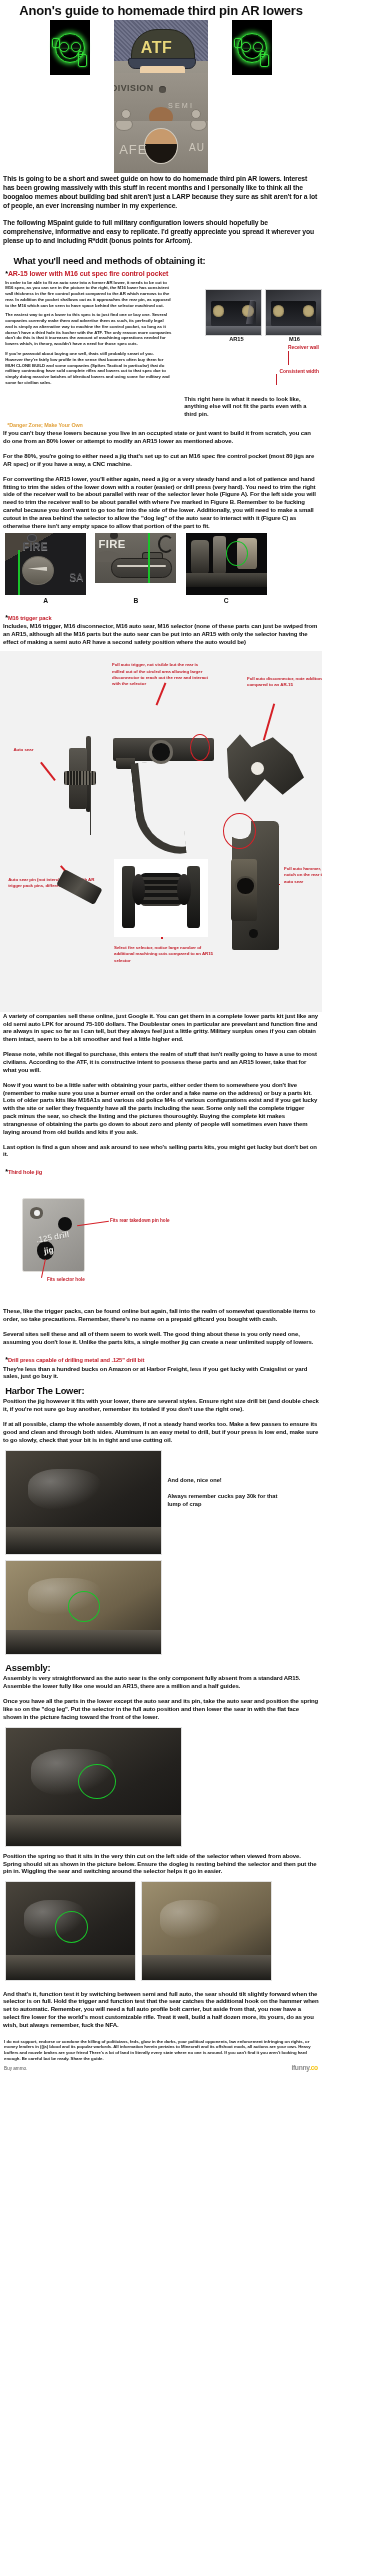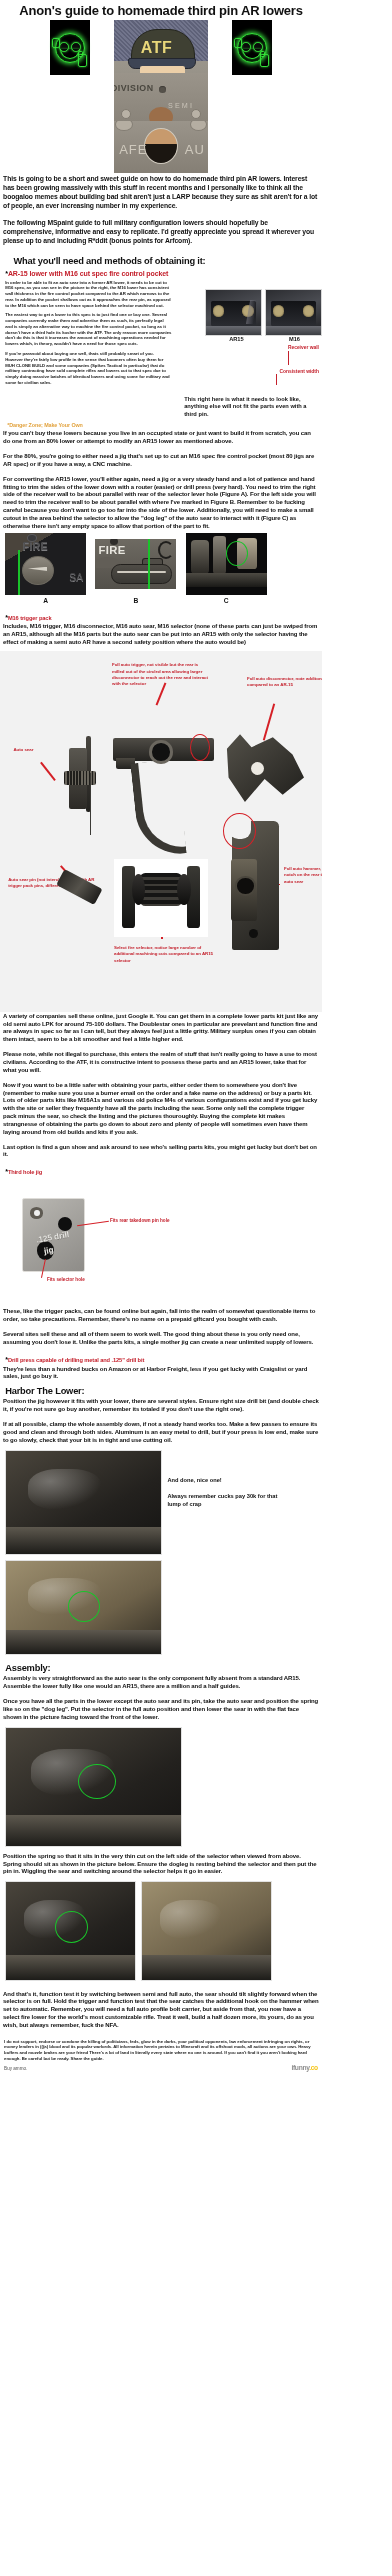--- a/index.html
+++ b/index.html
@@ -209,21 +209,21 @@
   .selector-photo .hole{
     position:absolute;left:50%;top:7.2px;transform:translateX(-50%);
     width:32px;height:34px;border-radius:50%;
     background:linear-gradient(#c79a6d 0 45%,#1b1611 45% 100%);
     border:1.5px solid #cfc9bd;
   }
   .selector-photo .safe{
     position:absolute;left:5.2px;top:20.6px;color:#cfc9bd;font-size:13px;letter-spacing:1px;
   }
   .selector-photo .auto{
-    position:absolute;right:3.1px;top:20.6px;color:#cfc9bd;font-size:13px;letter-spacing:1px;
+    position:absolute;right:3.1px;top:20.6px;color:#cfc9bd;font-size:10px;letter-spacing:1px;
   }
   .selector-photo .scr{
     position:absolute;top:-3.1px;width:15.5px;height:11.3px;border-radius:50%;
     background:#b5aea2;border:1px solid #847e74;
   }
   .selector-photo .scr.l{left:1px;}
   .selector-photo .scr.r{right:1px;}
 
   
   .lowerpics{display:flex;gap:3.1px;justify-content:flex-end;}
@@ -256,21 +256,21 @@
   .lowerlabels div{width:55px;text-align:center;font-weight:bold;font-size:5.7px;}
 
   .callout-red{
     position:absolute;color:#c4202c;font-weight:bold;font-size:4.9px;
   }
   .vline-red{
     position:absolute;width:1px;background:#c4202c;
   }
 
   
-  .figrow{display:flex;gap:9.3px;justify-content:flex-start;margin:2.1px 0 0 5.2px;align-items:center;}
+  .figrow{display:flex;gap:9.3px;justify-content:flex-start;margin:2.1px 0 0 5.2px;}
   .fig{position:relative;}
   .figA{
     width:81px;height:62px;
     background:linear-gradient(150deg,#4a443c 0 26%,#1d1d1f 26% 100%);
     position:relative;overflow:hidden;
   }
   .figA .fire{
     position:absolute;left:17.5px;top:8.2px;color:#4e4e50;font-size:10.3px;
     letter-spacing:0.5px;font-weight:bold;text-shadow:0 0.5px 0 #7d7d80;
   }

